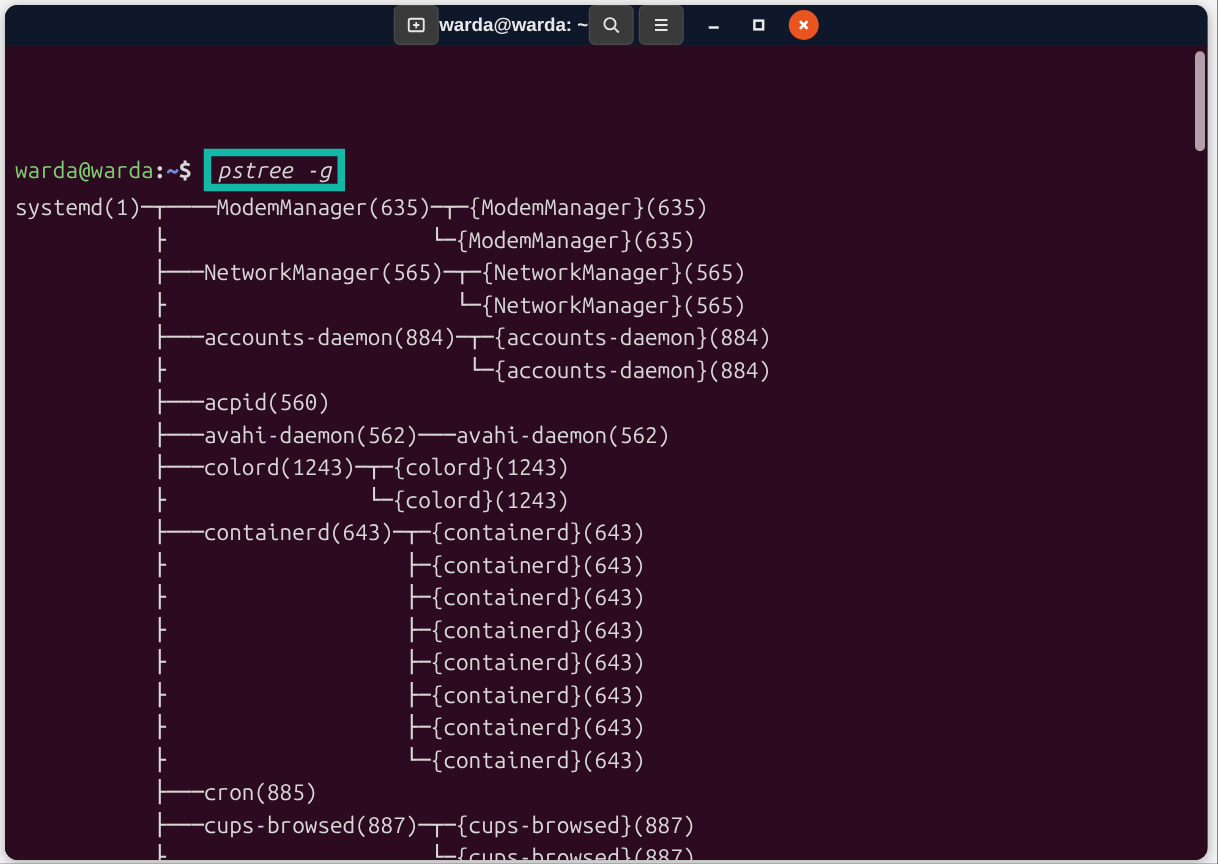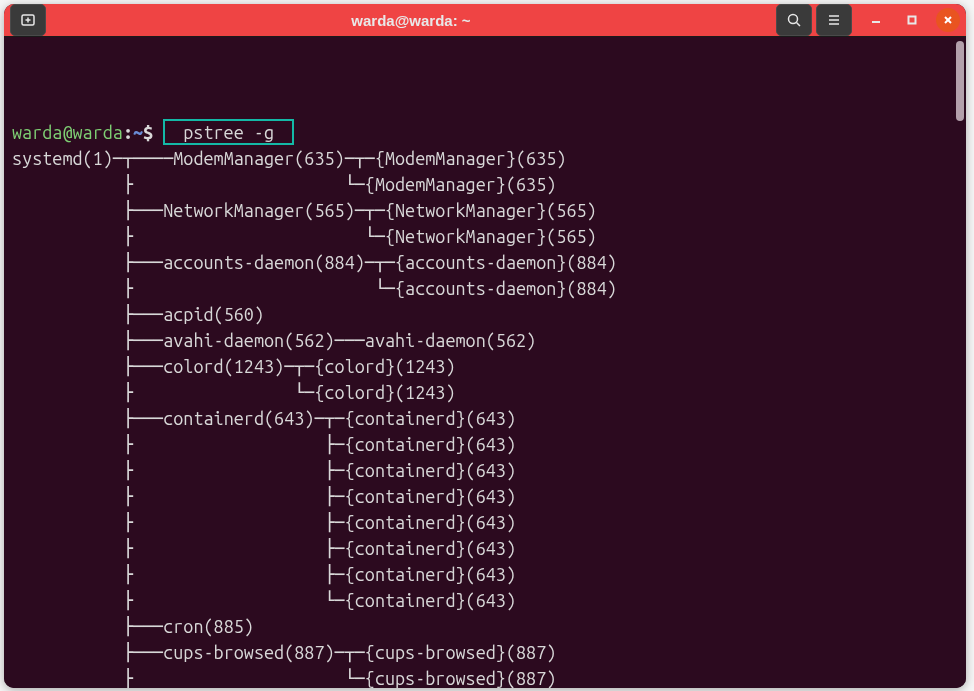--- a/index.html
+++ b/index.html
@@ -16,24 +16,24 @@
       margin: 4px;
       border-radius: 10px;
       overflow: hidden;
       box-shadow: 0 2px 10px rgba(0,0,0,0.3);
       background: #2c0a1f;
       display: flex;
       flex-direction: column;
     }
     .titlebar {
       height: 42px;
-      background: #ef4444;
+      background: #0f172a;
       display: flex;
       align-items: center;
-      justify-content: space-between;
+      justify-content: center;
       padding: 0 6px;
       border-bottom: 1px solid #1a1a1a;
     }
     .titlebar-left, .titlebar-right { display: flex; align-items: center; gap: 4px; }
     .titlebar-center {
       color: #e8e8e8;
       font-size: 15px;
       font-weight: 600;
     }
     .tb-btn {
@@ -73,24 +73,25 @@
       padding: 4px 8px;
       position: relative;
       white-space: pre;
     }
     .terminal-inner { position: relative; }
     .prompt-user { color: #7ece73; font-weight: normal; }
     .prompt-sep { color: #d8d8d8; font-weight: bold; }
     .prompt-path { color: #6a8dd8; font-weight: bold; }
     .cmd { color: #d8d8d8; }
     .highlight-box {
-      border: 2px solid #14b8a6;
-      padding: 0 18px;
+      border: 6px solid #14b8a6;
+      padding: 0 5px;
       display: inline-block;
       line-height: 22px;
+      font-style: italic;
     }
     .tree { color: #d8d8d8; }
     .scrollbar {
       position: absolute;
       right: 2px;
       top: 4px;
       width: 8px;
       height: 80px;
       background: #b3a0ab;
       border-radius: 4px;

